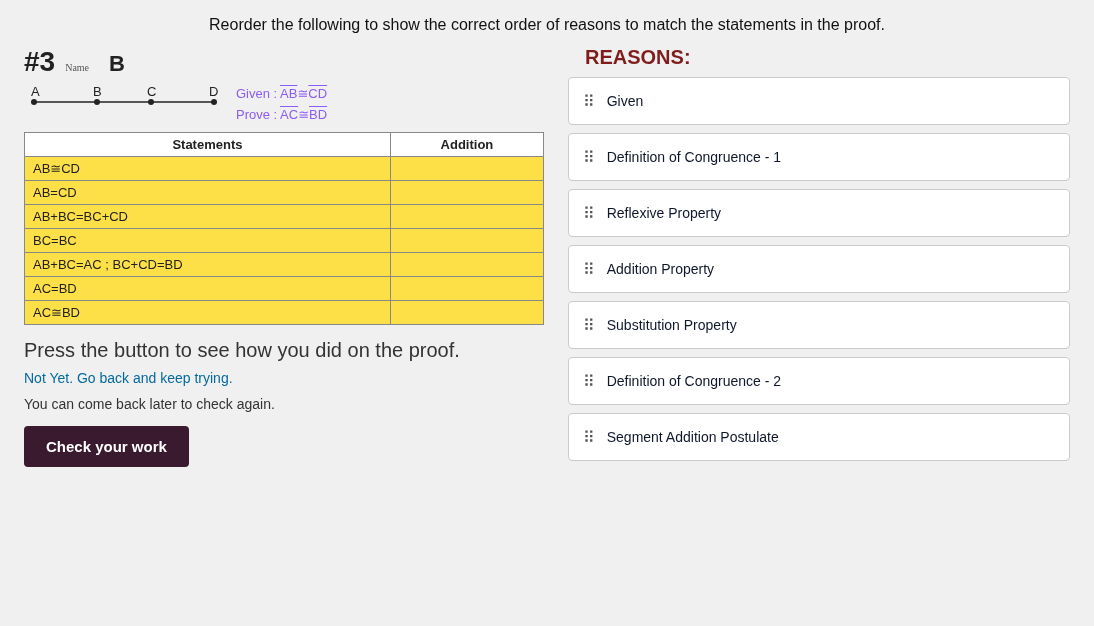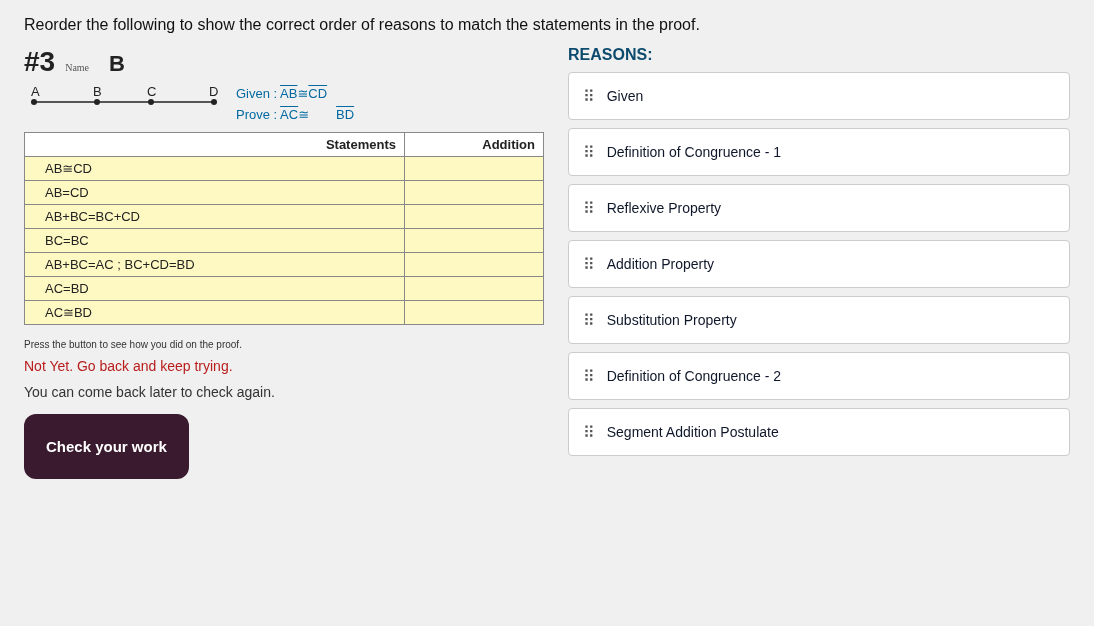--- a/index.html
+++ b/index.html
@@ -5,21 +5,21 @@
     * { box-sizing: border-box; margin: 0; padding: 0; }
     body {
       font-family: Arial, sans-serif;
       background: #f0f0f0;
       width: 1094px;
       min-height: 626px;
       padding: 16px 24px;
       color: #222;
     }
     .header-instruction {
-      text-align: left;
+      text-align: center;
       font-size: 16px;
       font-weight: 500;
       margin-bottom: 12px;
       color: #111;
     }
     .main-layout {
       display: flex;
       gap: 24px;
     }
     
@@ -62,82 +62,83 @@
       display: flex;
       align-items: flex-start;
       gap: 12px;
       margin-bottom: 6px;
     }
     .segment-diagram {
       flex: 0 0 auto;
     }
     .given-prove {
       font-size: 13px;
-      color: #0369a1;
+      color: #8b5cf6;
       line-height: 1.6;
     }
     
     .proof-table {
       width: 100%;
       border-collapse: collapse;
       border: 1px solid #888;
       font-size: 13px;
       margin-bottom: 14px;
     }
     .proof-table th {
       border: 1px solid #888;
       padding: 4px 8px;
       background: #fff;
       font-weight: 600;
-      text-align: right;
+      text-align: center;
     }
     .proof-table td {
       border: 1px solid #888;
-      padding: 4px 20px;
-      background: #fef9c3;
+      padding: 4px 8px;
+      background: #fde047;
       height: 24px;
     }
     .press-text {
-      font-size: 10px;
+      font-size: 20px;
       color: #333;
       margin-bottom: 8px;
     }
     .not-yet-text {
       font-size: 14px;
-      color: #b91c1c;
+      color: #0369a1;
       margin-bottom: 10px;
     }
     .you-can-text {
       font-size: 14px;
       color: #333;
       margin-bottom: 14px;
     }
     .check-btn {
       background: #3a1a2e;
       color: #fff;
       border: none;
-      padding: 24px 22px;
+      padding: 12px 22px;
       font-size: 15px;
       font-weight: bold;
-      border-radius: 12px;
+      border-radius: 4px;
       cursor: pointer;
       display: flex;
       align-items: center;
       gap: 6px;
     }
 
     
     .right-panel {
       flex: 1;
     }
     .reasons-label {
-      font-size: 16px;
-      font-weight: bold;
-      color: #0c4a6e;
+      font-size: 20px;
+      font-weight: bold;
+      color: #7f1d1d;
       margin-bottom: 8px;
+      margin-left: 17px;
     }
     .reason-item {
       display: flex;
       align-items: center;
       background: #fff;
       border: 1px solid #ccc;
       border-radius: 4px;
       margin-bottom: 8px;
       padding: 10px 14px;
       gap: 12px;
@@ -186,21 +187,21 @@
           <circle cx="190" cy="18" r="3" fill="#222"></circle>
 
           <text x="7" y="12" font-size="13" font-family="Arial" fill="#222">A</text>
           <text x="69" y="12" font-size="13" font-family="Arial" fill="#222">B</text>
           <text x="123" y="12" font-size="13" font-family="Arial" fill="#222">C</text>
           <text x="185" y="12" font-size="13" font-family="Arial" fill="#222">D</text>
         </svg>
       </div>
       <div class="given-prove">
         <div>Given : <span style="text-decoration:overline;">AB</span>≅<span style="text-decoration:overline;">CD</span></div>
-        <div>Prove : <span style="text-decoration:overline;">AC</span>≅<span style="text-decoration:overline;margin-left:27px;">BD</span></div>
+        <div>Prove : <span style="text-decoration:overline;">AC</span>≅<span style="text-decoration:overline;">BD</span></div>
       </div>
     </div>
 
     <table class="proof-table">
       <thead>
         <tr>
           <th>Statements</th>
           <th>Addition</th>
         </tr>
       </thead>

